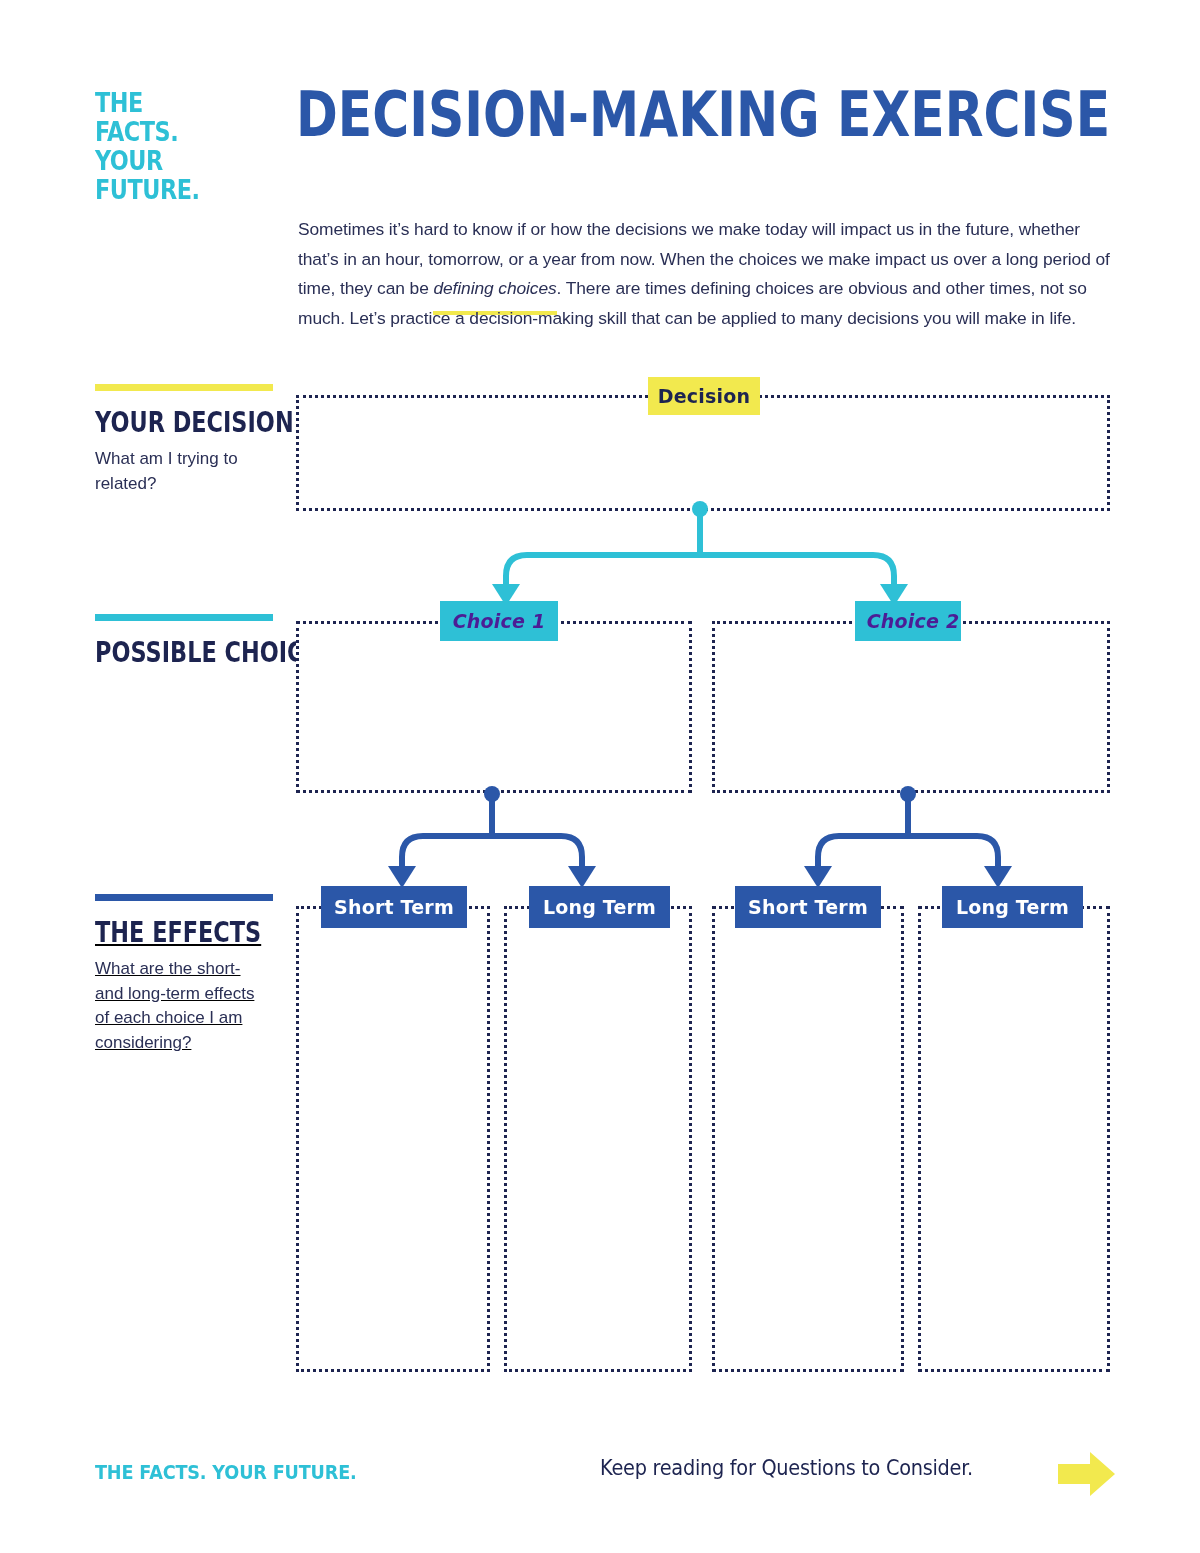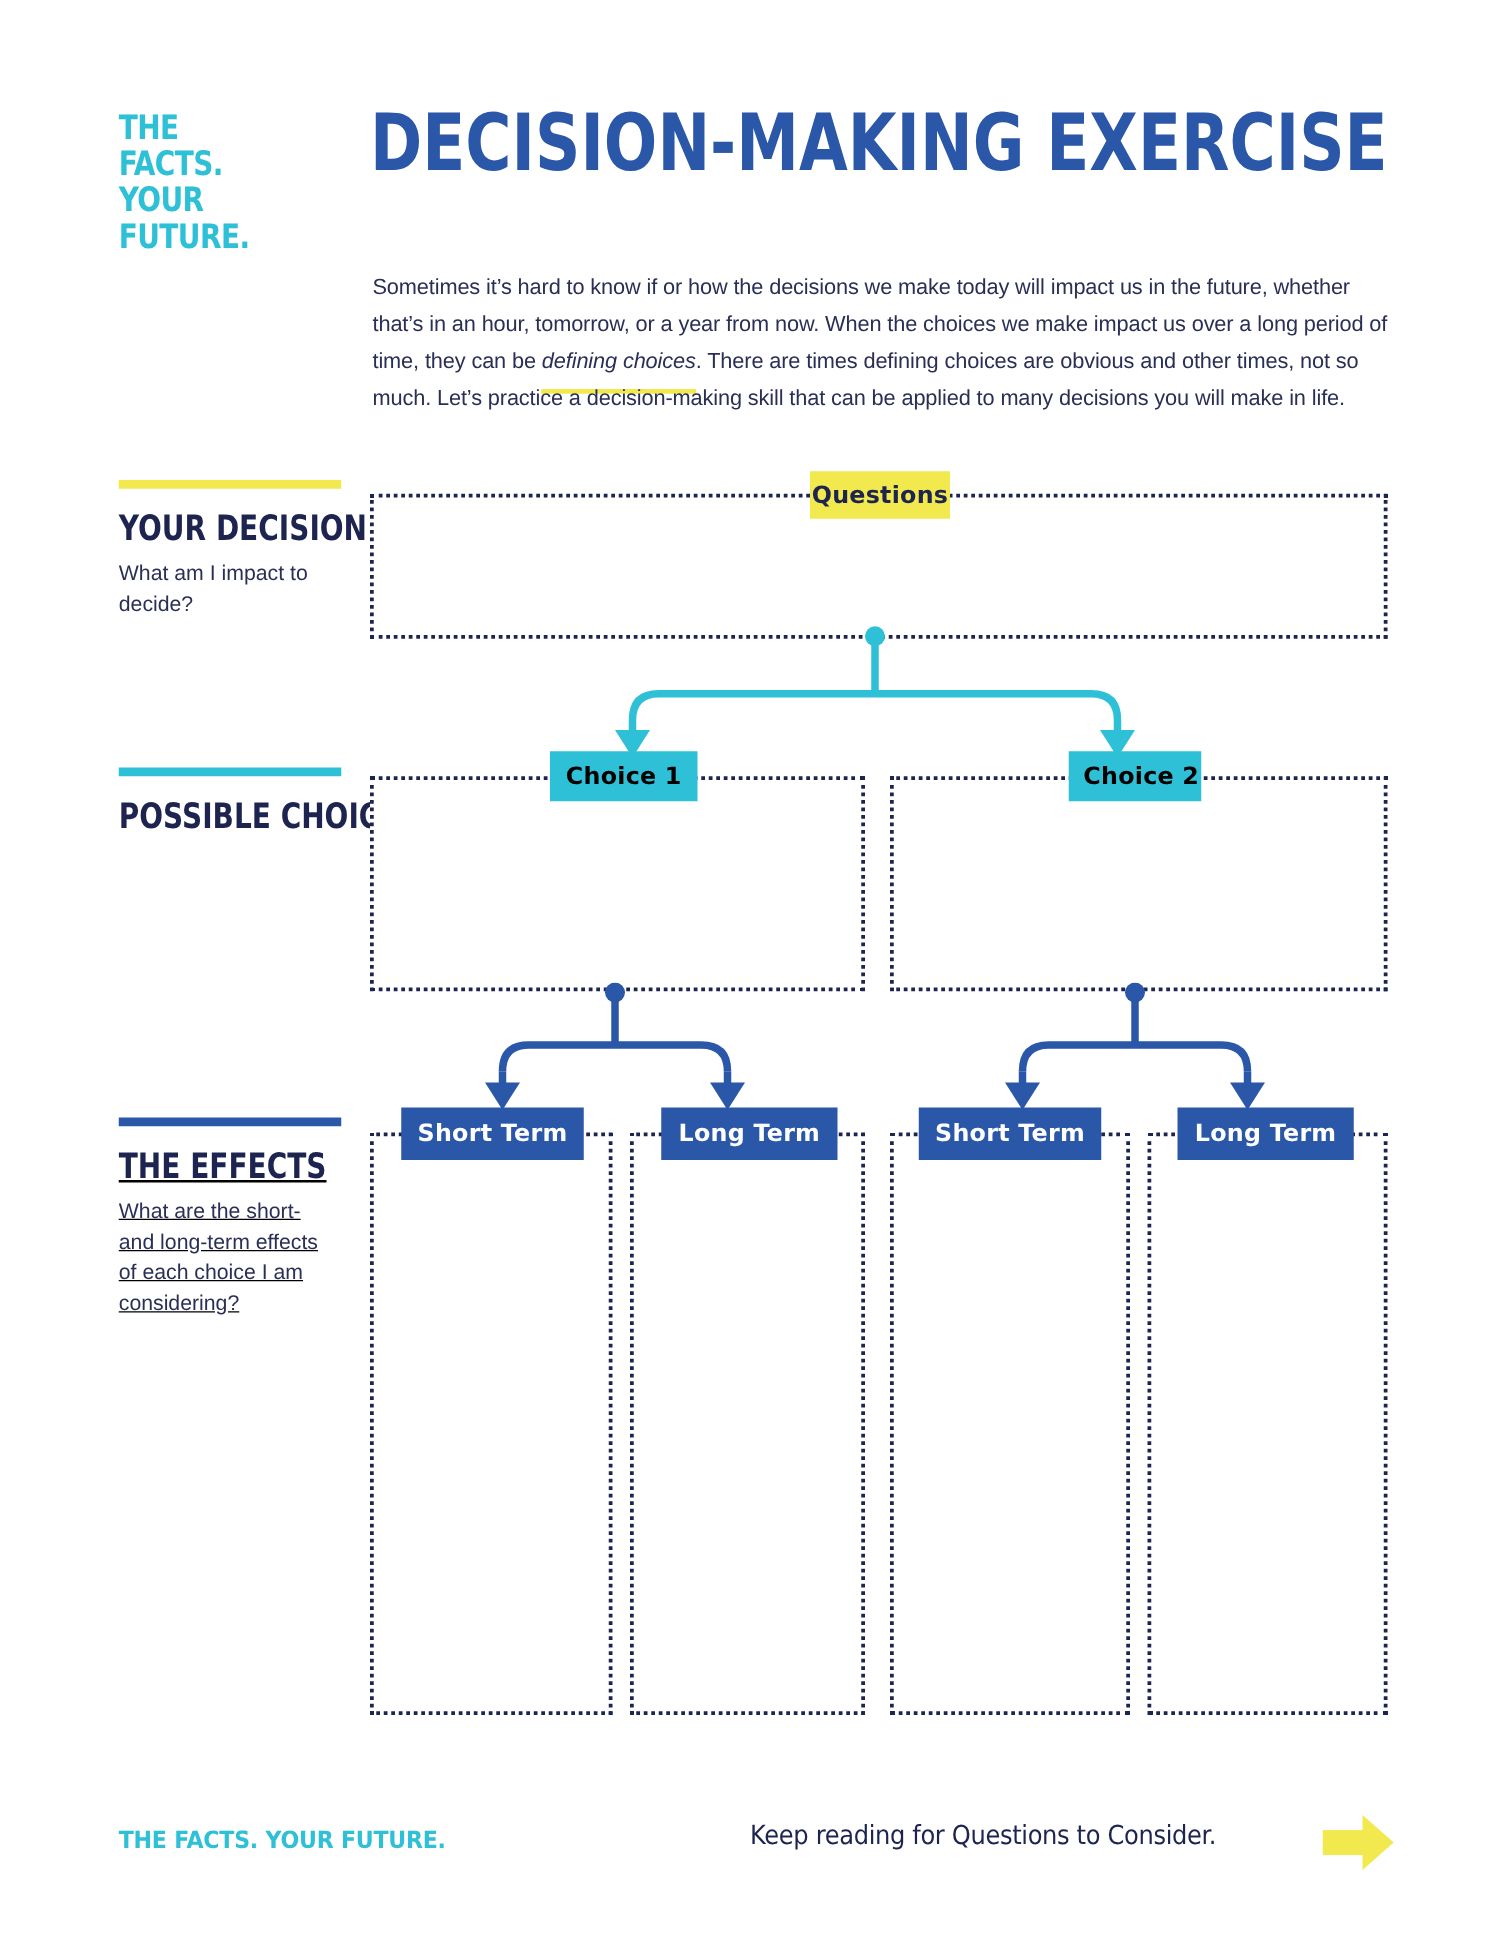--- a/index.html
+++ b/index.html
@@ -142,22 +142,23 @@
     box-sizing: border-box;
     z-index: 5;
   }
   .chip-decision {
     background: #f2e94e;
     color: #1d2450;
     font-size: 19px;
   }
   .chip-choice {
     background: #2ec0d6;
-    color: #000000;
-    font-size: 19px;
+    color: #4c1d95;
+    font-size: 19px;
+    font-style: italic;
   }
   .chip-term {
     background: #2b57a8;
     color: #ffffff;
     font-size: 19px;
     text-align: right;
   }
 
   
   .conn { position: absolute; z-index: 3; }
@@ -206,38 +207,38 @@
     <div>FUTURE.</div>
   </div>
 
   <div class="main-title">DECISION-MAKING EXERCISE</div>
 
   <p class="intro"><span>Sometimes it’s hard to know if or how the decisions we make today will impact us in the future, whether that’s in an hour, tomorrow, or a year from now. When the choices we make impact us over a long period of time, they can be </span><span class="hl">defining choices</span><span>. There are times defining choices are obvious and other times, not so much. Let’s practice a decision-making skill that can be applied to many decisions you will make in life.</span></p>
 
   <div class="side-sec" id="sec-decision">
     <div class="side-rule rule-yellow"></div>
     <div class="side-title">YOUR DECISION</div>
-    <div class="side-body">What am I impact to decide?</div>
+    <div class="side-body">What am I trying to related?</div>
   </div>
 
   <div class="side-sec" id="sec-choices">
     <div class="side-rule rule-cyan"></div>
     <div class="side-title">POSSIBLE CHOICES</div>
   </div>
 
   <div class="side-sec" id="sec-effects">
     <div class="side-rule rule-blue"></div>
     <div class="side-title">THE EFFECTS</div>
     <div class="side-body">What are the short- and long-term effects of each choice I am considering?</div>
   </div>
 
   <div class="diagram">
 
     <div class="dbox" style="left:296px; top:395px; width:814px; height:116px;"></div>
-    <div class="chip chip-decision" style="left:648px; top:377px; width:112px; height:38px;">Questions</div>
+    <div class="chip chip-decision" style="left:648px; top:377px; width:112px; height:38px;">Decision</div>
 
     <svg class="conn" style="left:460px; top:500px;" width="480" height="116" viewBox="0 0 480 116">
       <g fill="none" stroke="#2ec0d6" stroke-width="6">
         <path d="M240 10 L240 55"></path>
         <path d="M46 76 Q46 55 67 55 L413 55 Q434 55 434 76"></path>
         <path d="M46 76 L46 86"></path>
         <path d="M434 76 L434 86"></path>
       </g>
       <circle cx="240" cy="9" r="8" fill="#2ec0d6"></circle>
       <polygon points="32,84 60,84 46,106" fill="#2ec0d6"></polygon>

